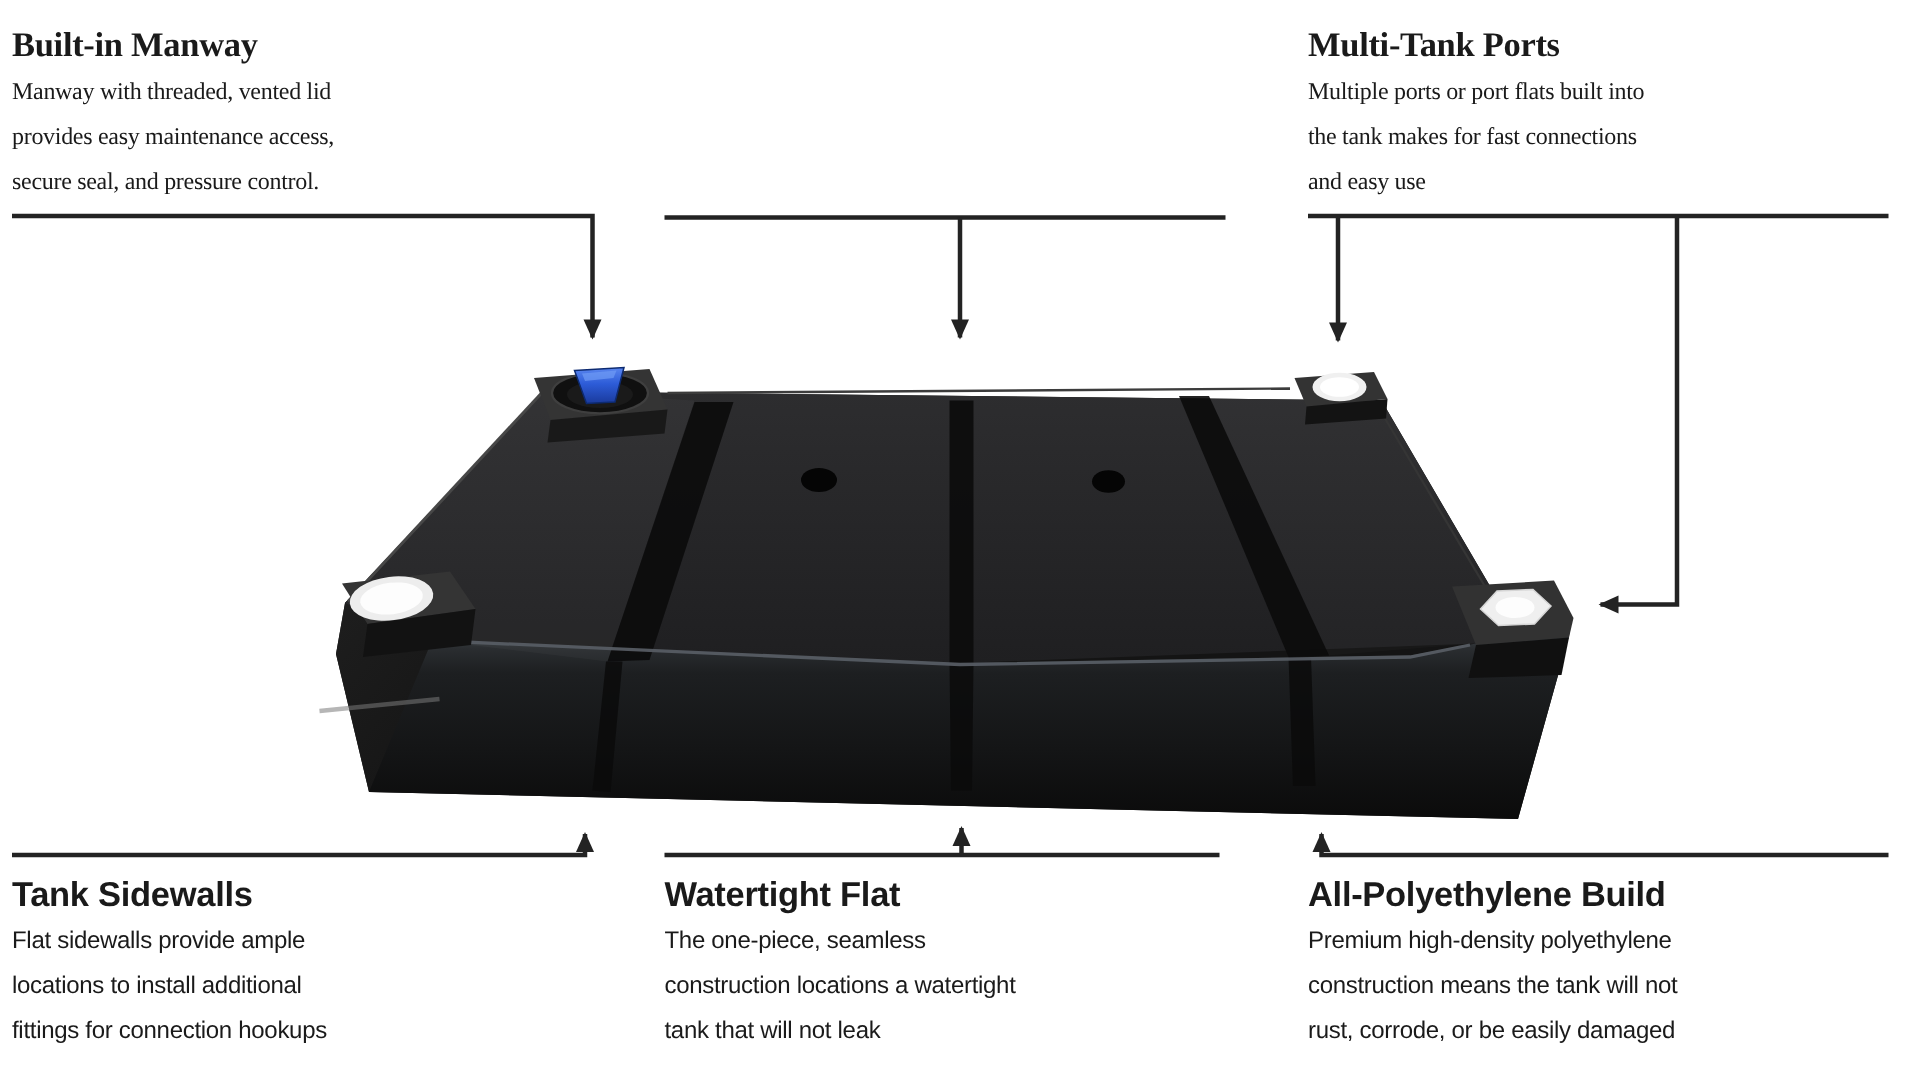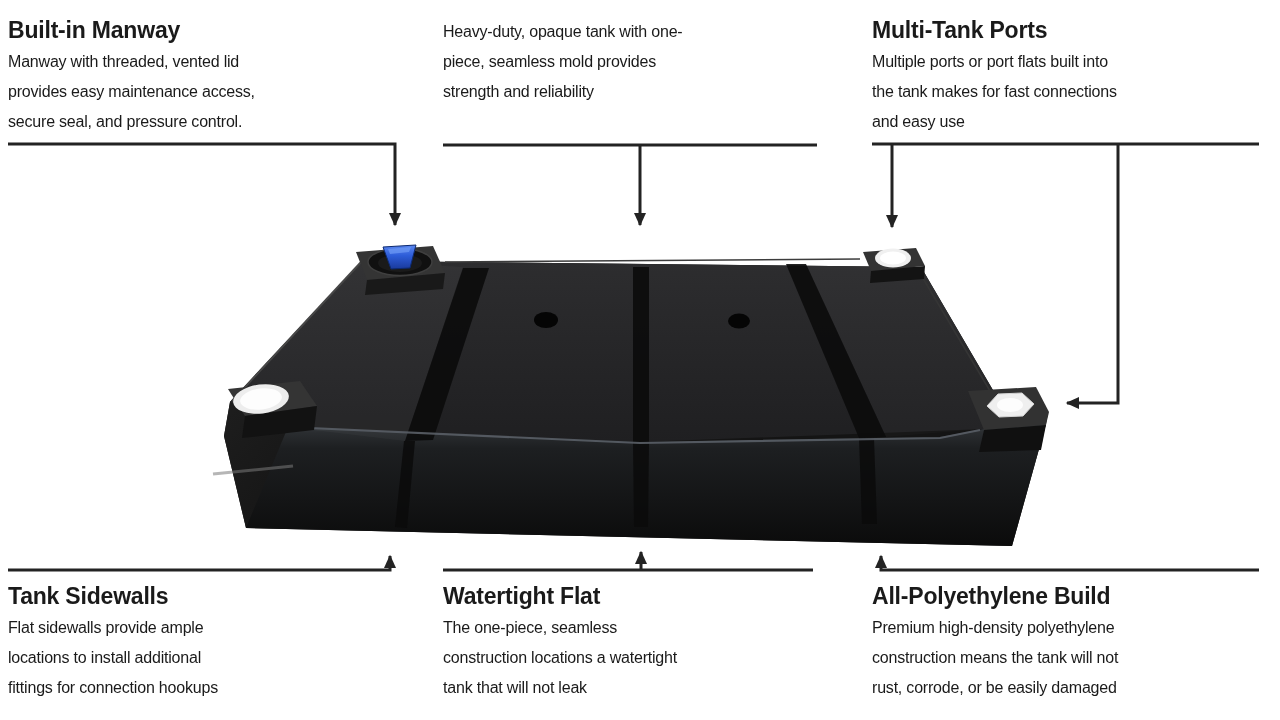--- a/index.html
+++ b/index.html
@@ -12,21 +12,21 @@
   .art{position:absolute;left:0;top:0;width:1280px;height:720px;display:block;}
   .callout{position:absolute;}
   .callout h2{
     margin:0;font-size:23px;font-weight:700;line-height:30px;letter-spacing:-0.2px;
     color:var(--text,#1a1a1a);
   }
   .callout p{
     margin:2px 0 0;font-size:16px;font-weight:400;line-height:30px;letter-spacing:-0.2px;
     white-space:pre-line;color:var(--text,#1a1a1a);
   }
-  .row-top{top:15px;}
+  .row-top{top:15px;font-family:Liberation Serif, serif;}
   .row-bottom{top:581px;}
   .col-left{left:8px;width:420px;}
   .col-center{left:443px;width:400px;}
   .col-right{left:872px;width:406px;}
 </style>
 </head>
 <body>
 
 <div class="stage">
 
@@ -128,23 +128,20 @@
     </g>
   </svg>
 
   <div class="callout row-top col-left">
     <h2>Built-in Manway</h2>
     <p>Manway with threaded, vented lid
 provides easy maintenance access,
 secure seal, and pressure control.</p>
   </div>
   <div class="callout row-top col-center">
-    <p>Heavy-duty, opaque tank with one-
-piece, seamless mold provides
-strength and reliability</p>
   </div>
   <div class="callout row-top col-right">
     <h2>Multi-Tank Ports</h2>
     <p>Multiple ports or port flats built into
 the tank makes for fast connections
 and easy use</p>
   </div>
 
   <div class="callout row-bottom col-left">
     <h2>Tank Sidewalls</h2>

